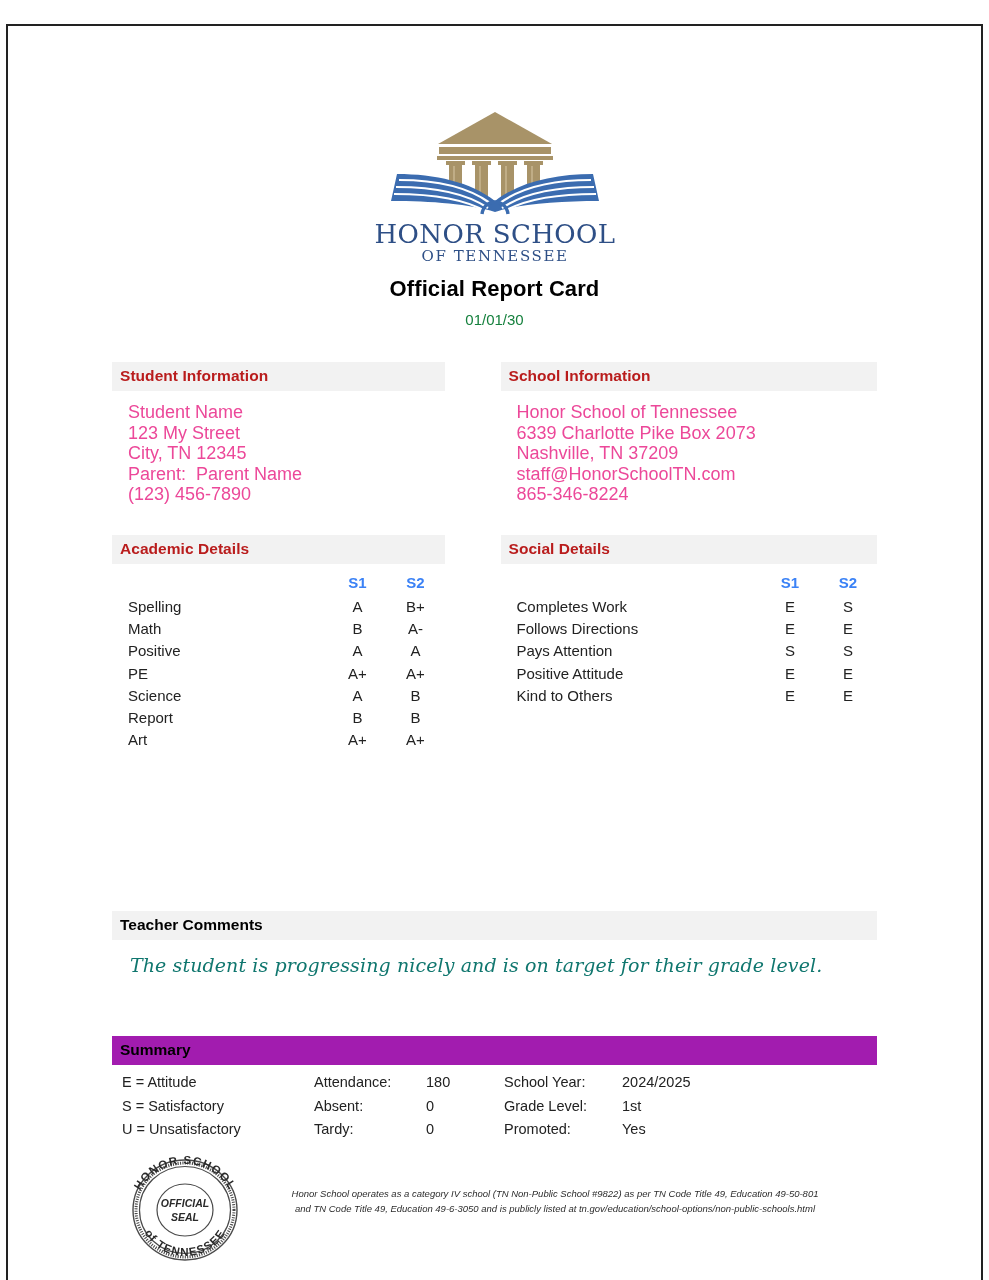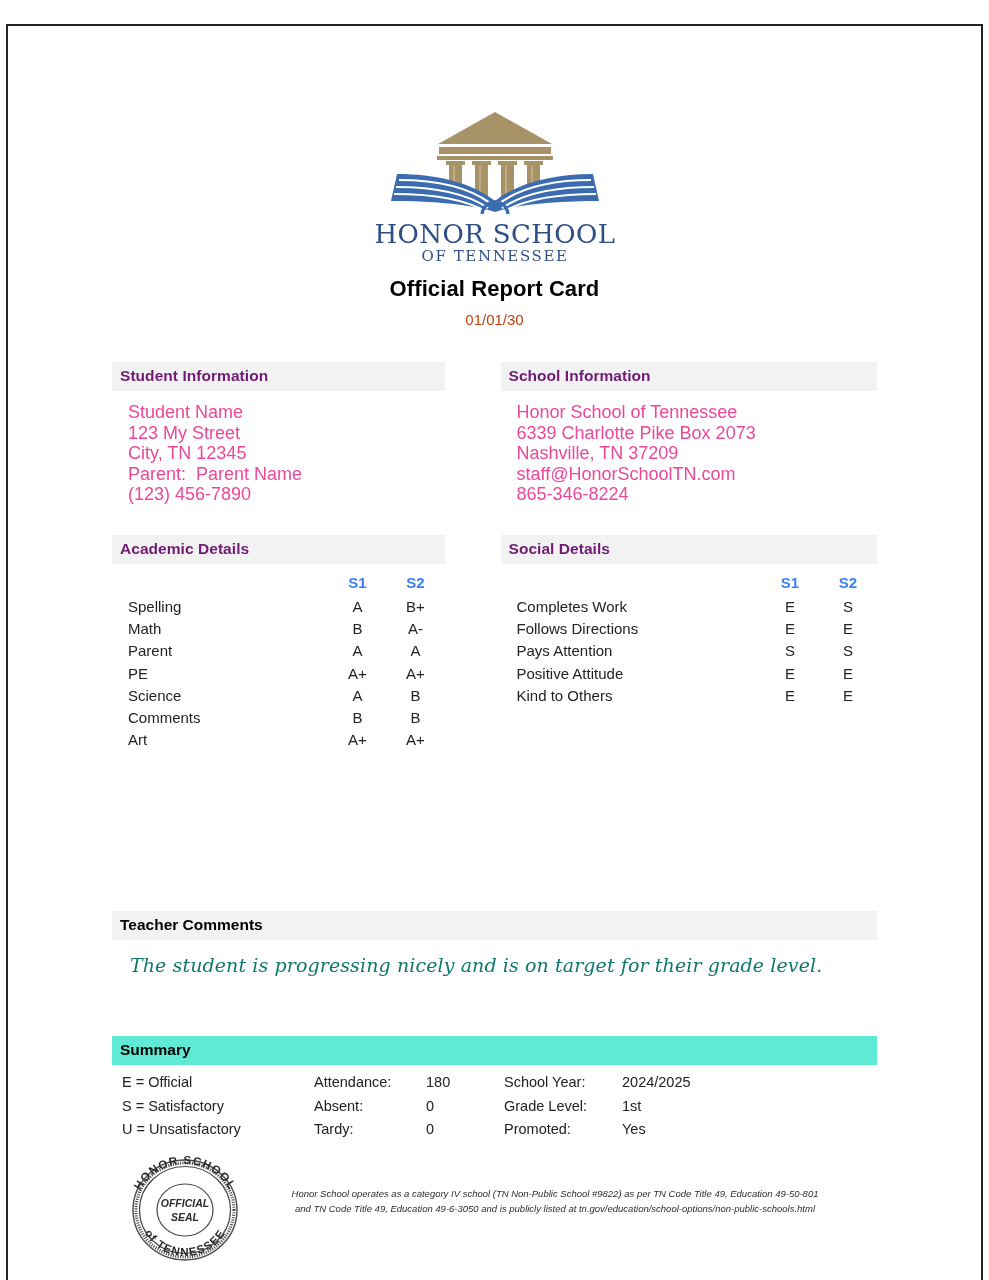--- a/index.html
+++ b/index.html
@@ -54,42 +54,42 @@
   .doc-title {
     margin-top: 10px;
     font-size: 22px;
     font-weight: bold;
     color: #000000;
     letter-spacing: 0.1px;
   }
   .doc-date {
     margin-top: 9px;
     font-size: 15px;
-    color: #c2410c;
+    color: #15803d;
   }
 
   
   .cols {
     position: relative;
     margin-top: 34px;
     padding: 0 104px 0 104px;
     display: flex;
     gap: 0;
   }
   .col {
     width: 50%;
   }
   .col.left  { padding-right: 50px; }
   .col.right { padding-left: 6px; }
 
   .sec-head {
     background: #f2f2f2;
     font-size: 15.5px;
     font-weight: bold;
-    color: #701a75;
+    color: #b91c1c;
     padding: 5px 8px 6px 8px;
     letter-spacing: 0.05px;
   }
 
   .info-list {
     padding: 11px 0 0 16px;
     font-size: 18px;
     line-height: 20.6px;
     color: #ec4899;
   }
@@ -147,21 +147,21 @@
     padding: 14px 0 0 18px;
     letter-spacing: 0.1px;
   }
 
   
   .summary {
     margin-top: 60px;
     padding: 0 104px 0 104px;
   }
   .summary-head {
-    background: #5eead4;
+    background: #a21caf;
     font-size: 15.5px;
     font-weight: bold;
     color: #000;
     padding: 5px 8px 6px 8px;
   }
   .summary-grid {
     display: flex;
     padding: 6px 0 0 10px;
     font-size: 14.5px;
     color: #222222;
@@ -321,36 +321,36 @@
               <td class="subj">Spelling</td>
               <td>A</td>
               <td>B+</td>
             </tr>
             <tr>
               <td class="subj">Math</td>
               <td>B</td>
               <td>A-</td>
             </tr>
             <tr>
-              <td class="subj">Parent</td>
+              <td class="subj">Positive</td>
               <td>A</td>
               <td>A</td>
             </tr>
             <tr>
               <td class="subj">PE</td>
               <td>A+</td>
               <td>A+</td>
             </tr>
             <tr>
               <td class="subj">Science</td>
               <td>A</td>
               <td>B</td>
             </tr>
             <tr>
-              <td class="subj">Comments</td>
+              <td class="subj">Report</td>
               <td>B</td>
               <td>B</td>
             </tr>
             <tr>
               <td class="subj">Art</td>
               <td>A+</td>
               <td>A+</td>
             </tr>
           </tbody>
         </table>
@@ -410,21 +410,21 @@
     <div class="comment-body">The student is progressing nicely and is on target for their grade level.</div>
   </div>
 
   <div class="summary">
     <div class="summary-head">Summary</div>
     <div class="summary-grid">
 
 
       <div class="sum-col marks">
         <div class="sum-row">
-          <span>E = Official</span>
+          <span>E = Attitude</span>
         </div>
         <div class="sum-row">
           <span>S = Satisfactory</span>
         </div>
         <div class="sum-row">
           <span>U = Unsatisfactory</span>
         </div>
       </div>
 
       <div class="sum-col atts">

